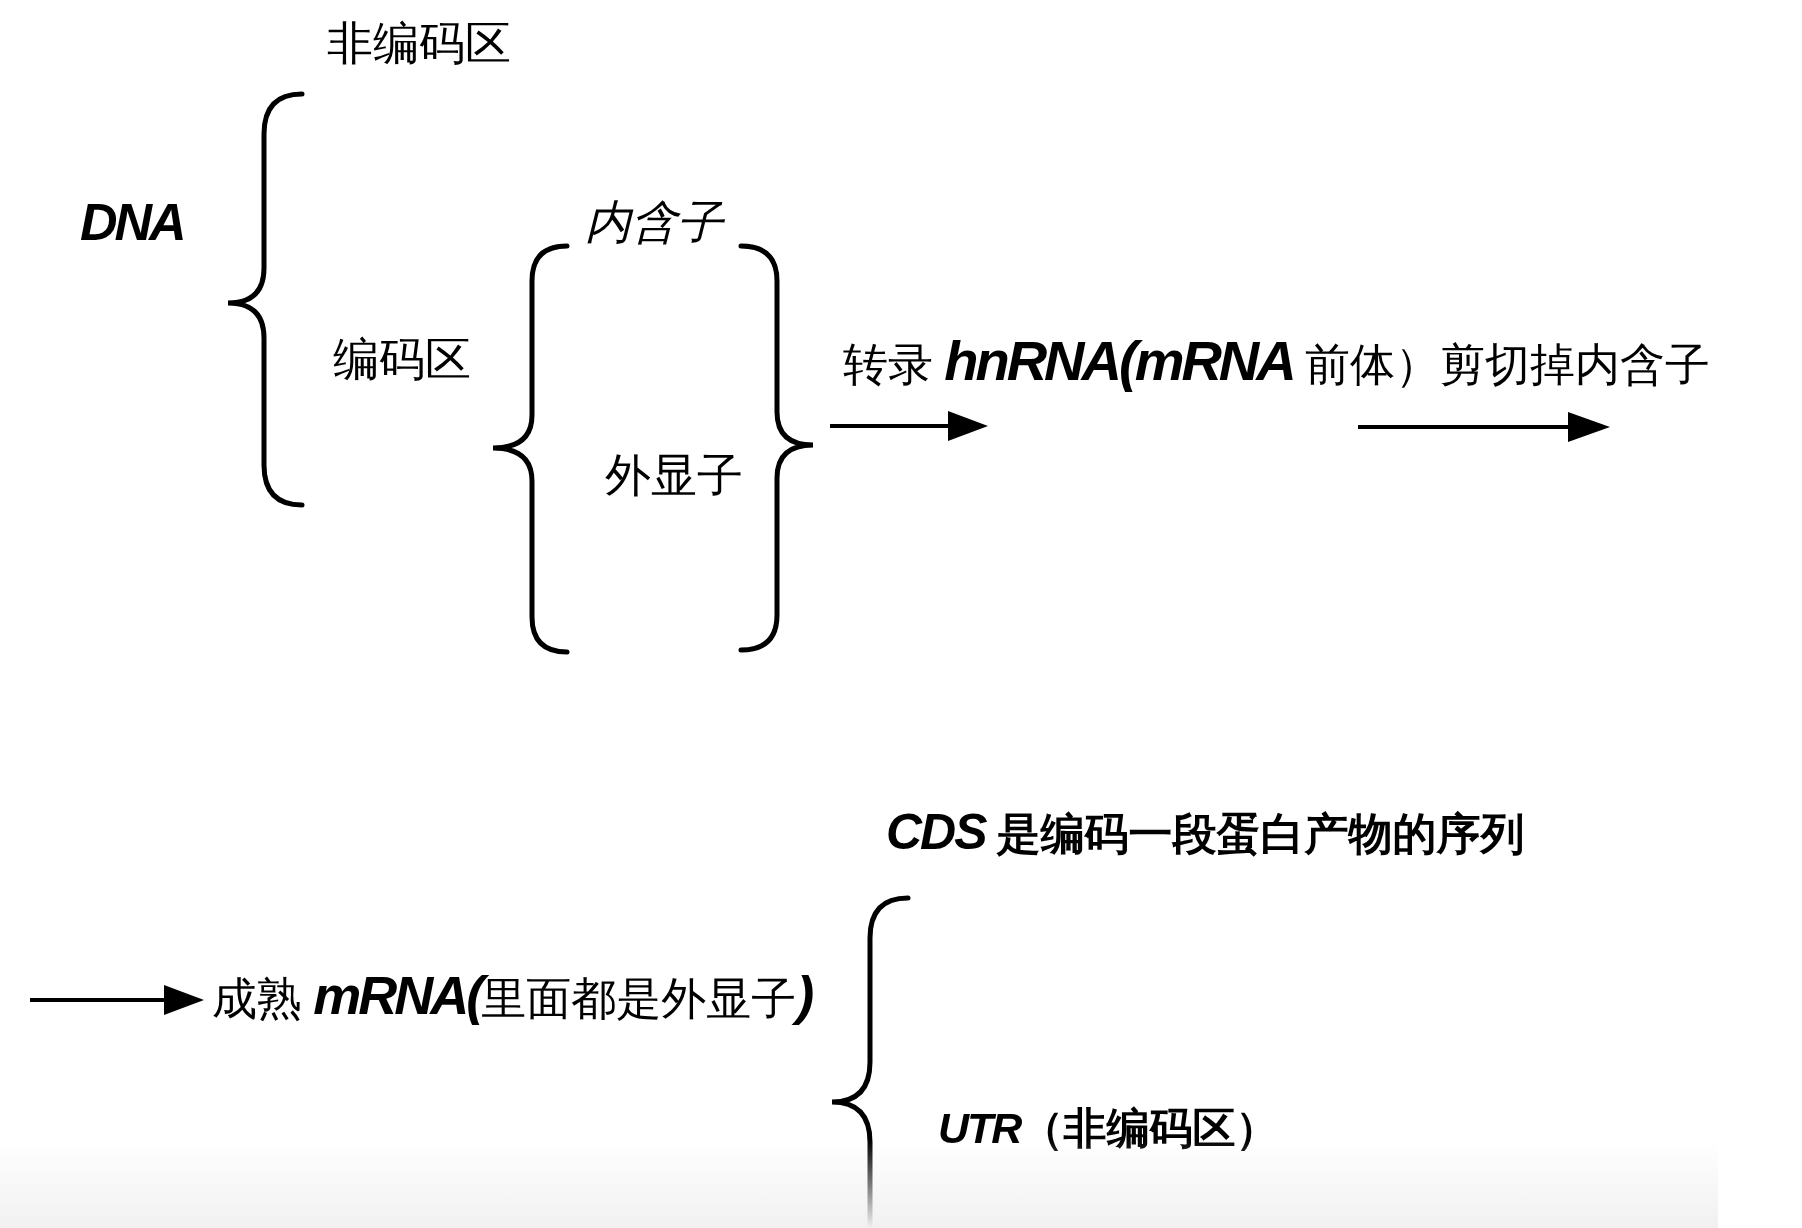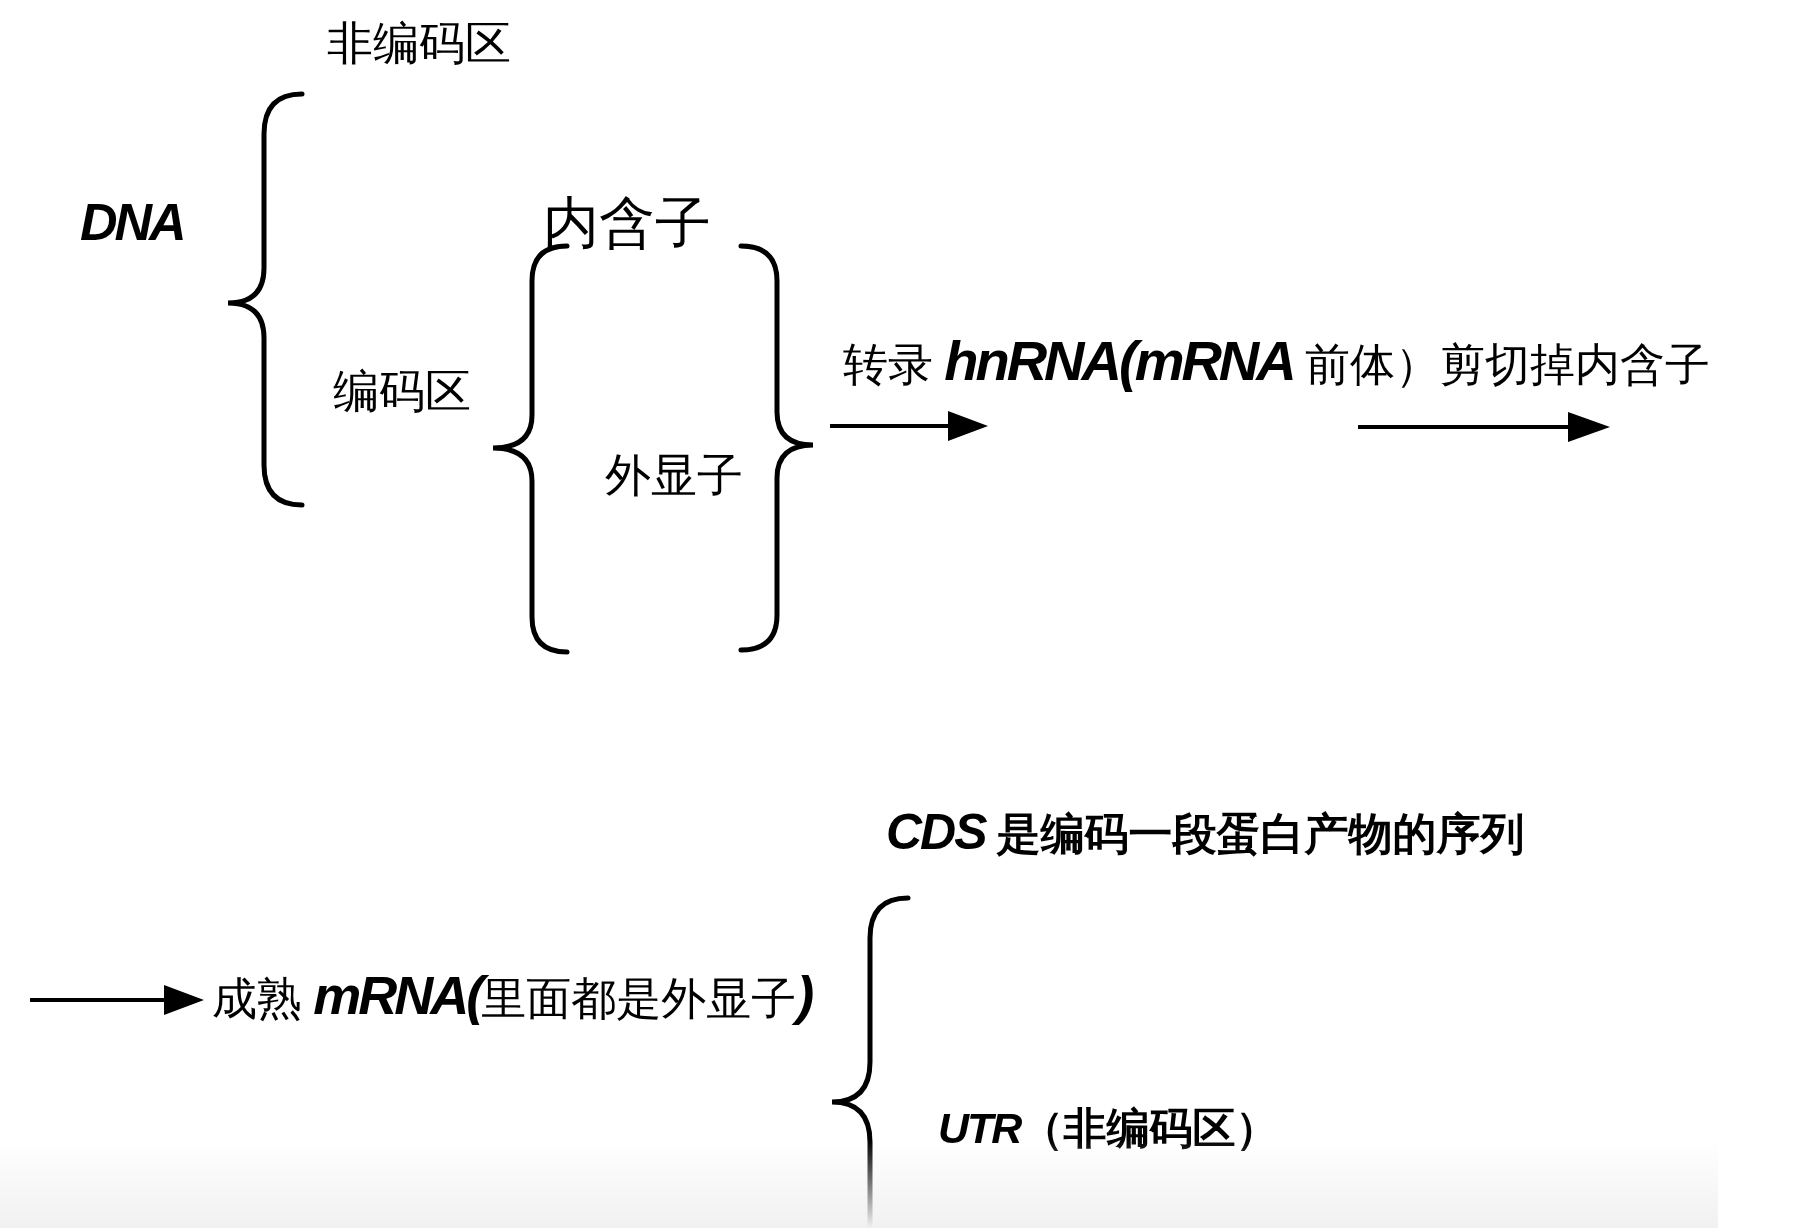--- a/index.html
+++ b/index.html
@@ -30,22 +30,22 @@
   }
   .lat-bold {
     font-family: "Liberation Sans", "DejaVu Sans", sans-serif;
     font-weight: 700;
     letter-spacing: -3px;
     font-style: italic;
   }
   
   .t-noncoding { left: 327px; top: 20px;  font-size: 46px; line-height: 48px; }
   .t-dna       { left: 80px;  top: 196px; font-size: 52px; line-height: 52px; }
-  .t-intron    { left: 543px; top: 199px; font-size: 56px; line-height: 48px; }
-  .t-coding    { left: 333px; top: 336px; font-size: 46px; line-height: 48px; margin-top: 32px; }
+  .t-intron    { left: 585px; top: 199px; font-size: 46px; line-height: 48px; font-style: italic; }
+  .t-coding    { left: 333px; top: 336px; font-size: 46px; line-height: 48px; }
   .t-exon      { left: 585px; top: 452px; font-size: 46px; line-height: 48px; margin-left: 20px; }
 
   .t-transcription { left: 843px; top: 336px; font-size: 45px; line-height: 50px; }
   .t-transcription .big { font-size: 56px; }
 
   .t-cds { left: 886px; top: 806px; font-size: 44px; line-height: 52px; text-align: center; }
   .t-cds .abbr { font-size: 50px; letter-spacing: -2px; }
 
   .t-mature { left: 212px; top: 930px; font-size: 45px; line-height: 50px; margin-top: 40px; }
   .t-mature .big { font-size: 54px; }

